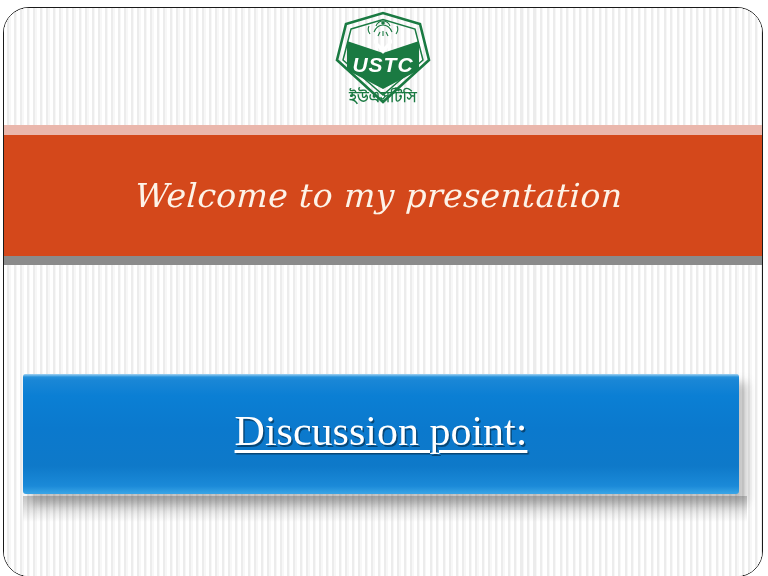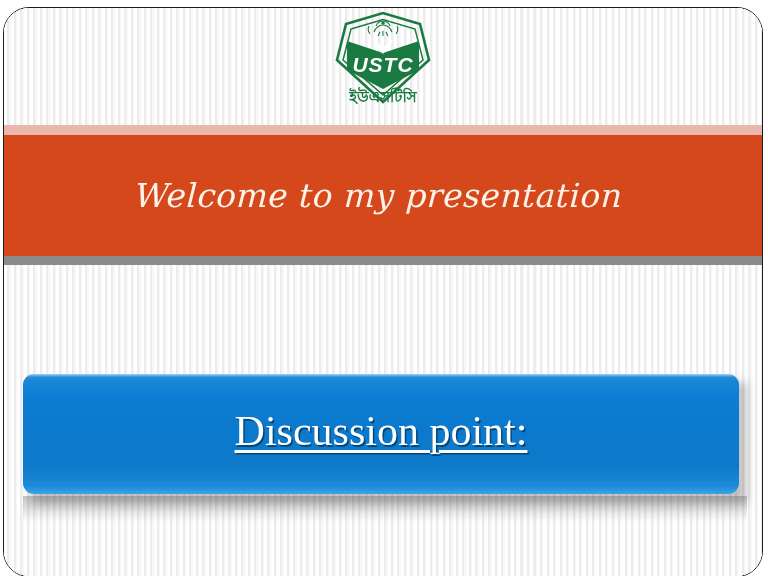--- a/index.html
+++ b/index.html
@@ -111,21 +111,21 @@
     background: rgba(60,60,60,0.30);
     filter: blur(5px);
   }
   #title-box {
     position: absolute;
     left: 19px;
     top: 366px;
     width: 716px;
     height: 120px;
     box-sizing: border-box;
-    border-radius: 11px;
+    border-radius: 3px;
     background:
       linear-gradient(to bottom,
         #2f9ae0 0px,
         #1a87d6 6px,
         #0b7fd4 22px,
         #0b79cd 55px,
         #0e79c9 92px,
         #1b8ad8 112px,
         #3aa5e6 120px);
     display: flex;

